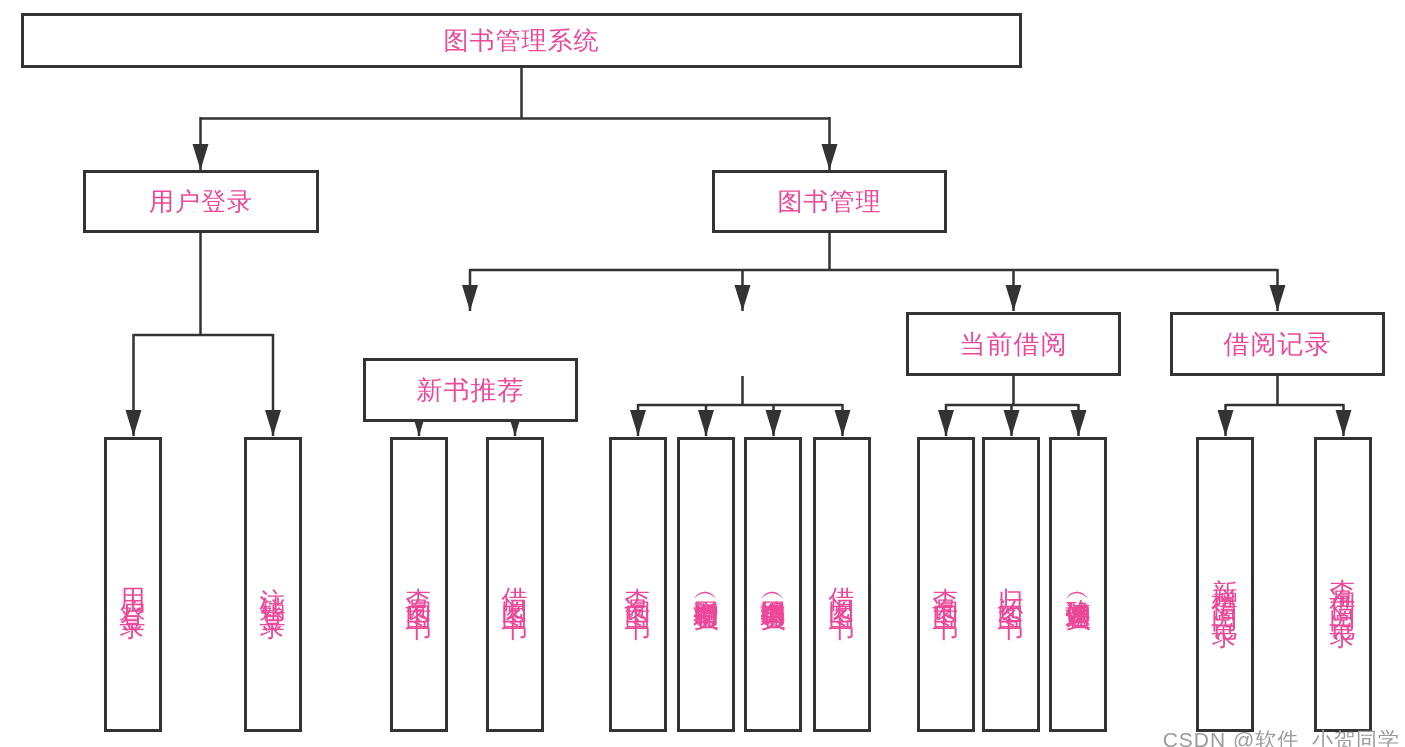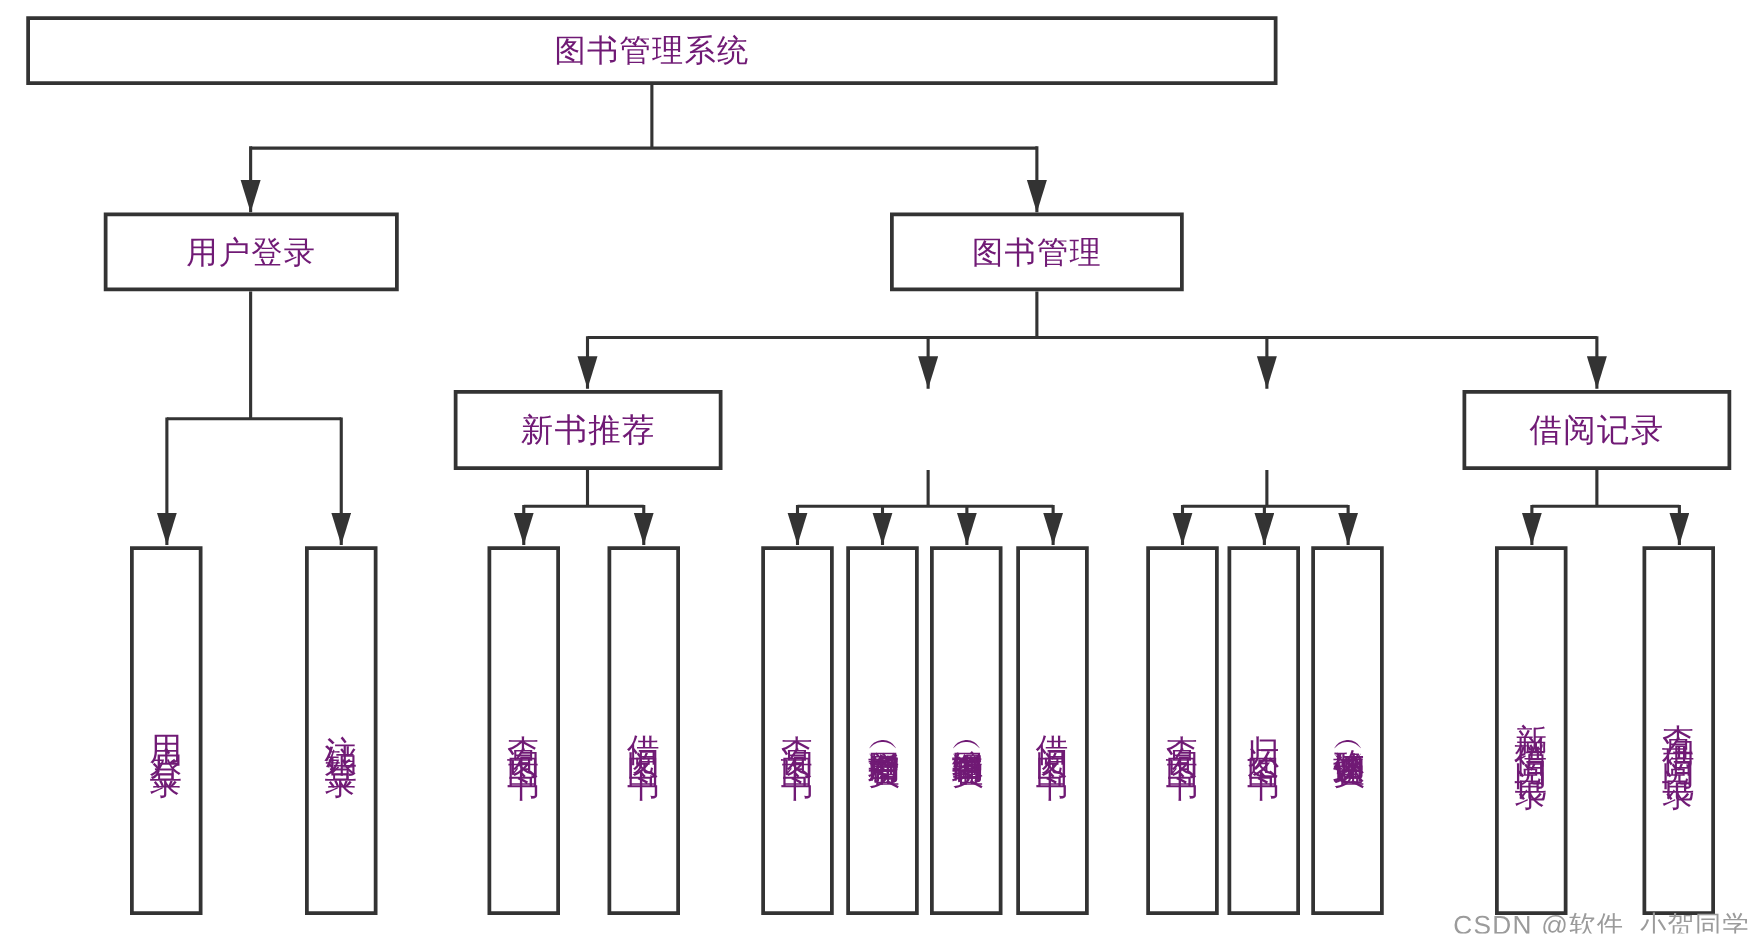--- a/index.html
+++ b/index.html
@@ -22,29 +22,29 @@
     position: absolute;
     box-sizing: border-box;
     border: 3px solid #333333;
     background: #ffffff;
     display: flex;
     align-items: center;
     justify-content: center;
     text-align: center;
     font-size: 25px;
     letter-spacing: 1px;
-    color: #701a75;
+    color: #ec4899;
   }
   .root  { left: 21px;  top: 13px;  width: 1001px; height: 55px; }
   .lvl2  { top: 170px; height: 63px; }
   .lvl3  { top: 312px; width: 215px; height: 64px; font-size: 26px; }
   .leaf  { top: 437px; width: 58px;  height: 295px; }
   .n-user-login      { left: 83px;   width: 236px; }
   .n-book-management { left: 712px;  width: 235px; }
-  .n-new-book   { left: 363px; }
+  .n-new-book   { left: 363px; margin-top: 46px; }
   .n-borrow     { left: 635px; }
   .n-current    { left: 906px; }
   .n-records    { left: 1170px; }
   .lf-0  { left: 104px; }
   .lf-1  { left: 244px; }
   .lf-2  { left: 390px; }
   .lf-3  { left: 486px; }
   .lf-4  { left: 609px; }
   .lf-5  { left: 677px; }
   .lf-6  { left: 744px; }
@@ -138,20 +138,23 @@
   <div class="node lvl2 n-user-login">
     <span>用户登录</span>
   </div>
   <div class="node lvl2 n-book-management">
     <span>图书管理</span>
   </div>
 
   <div class="node lvl3 n-new-book">
     <span>新书推荐</span>
   </div>
+  <div class="node lvl3 n-current">
+    <span>当前借阅</span>
+  </div>
   <div class="node lvl3 n-records">
     <span>借阅记录</span>
   </div>
 
   <div class="node leaf lf-0">
     <span class="vtext">用户登录</span>
   </div>
   <div class="node leaf lf-1">
     <span class="vtext">注销登录</span>
   </div>

